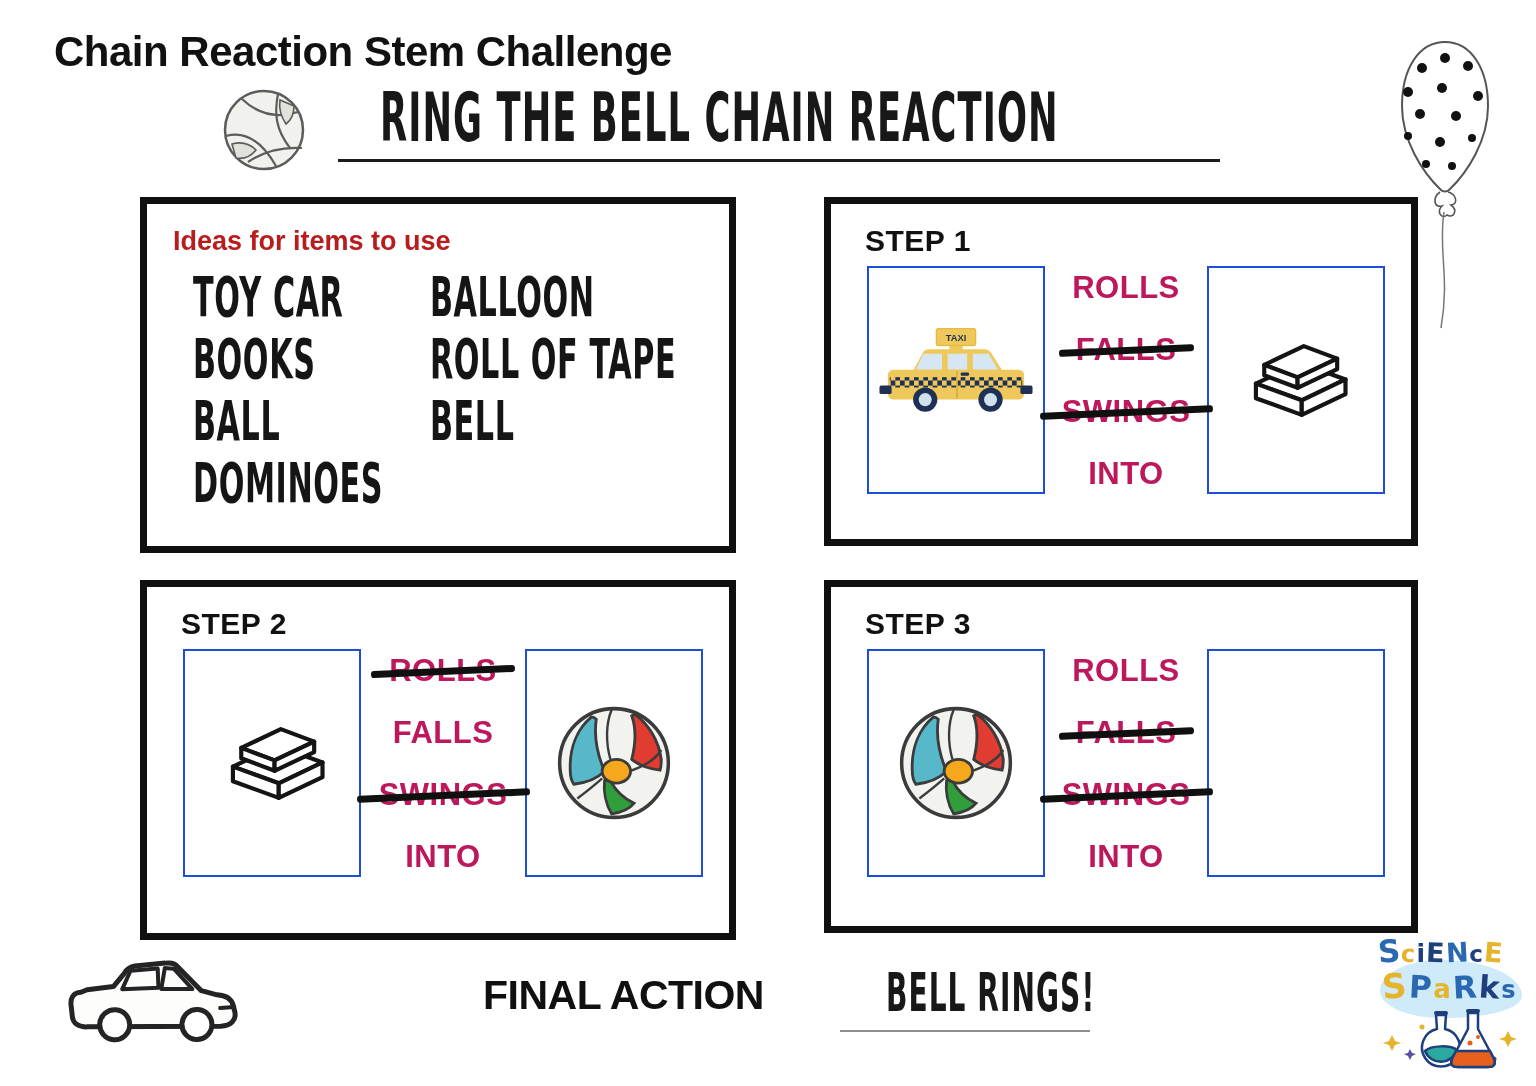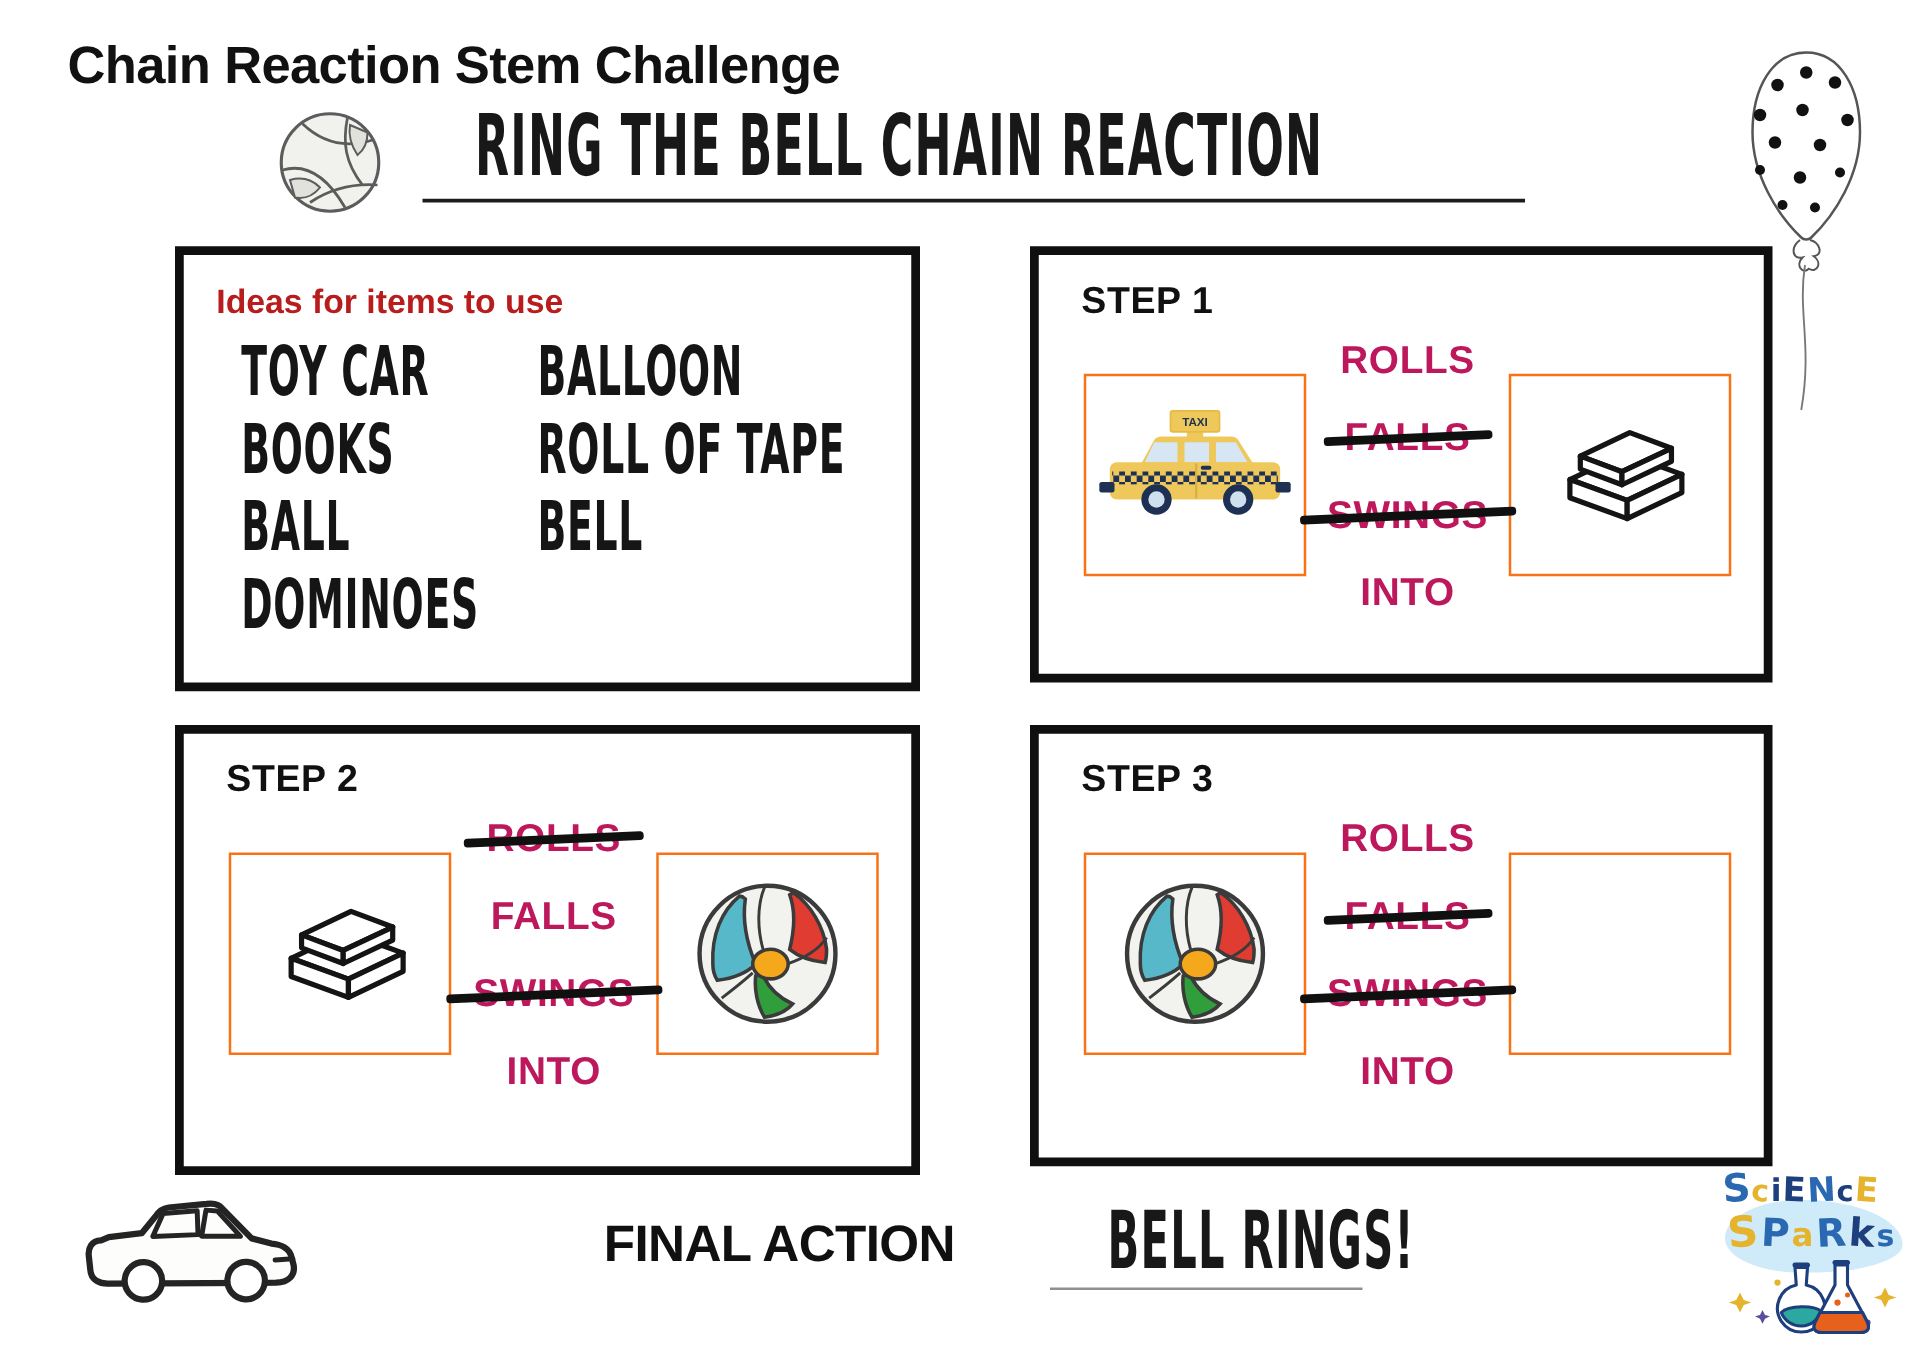--- a/index.html
+++ b/index.html
@@ -24,29 +24,29 @@
   .step3-box  { left:806px; top:580px; width:594px; height:353px; }
 
   .ideas-heading { position:absolute; left:26px; top:22px; font-size:27px; font-weight:700; color:#b91c1c; }
   .ideas-cols { position:absolute; left:46px; top:62px; right:20px; display:flex; }
   .ideas-col { display:flex; flex-direction:column; align-items:flex-start;text-align:center; }
   .ideas-col.right { position:absolute; left:237px; top:0; }
   .idea-item { font-size:55px; line-height:62px; transform:scaleX(0.55); letter-spacing:1px; color:#151515; }
 
   .step-label { position:absolute; left:34px; top:20px; font-size:30px; font-weight:700; letter-spacing:0.5px; color:#111; }
   .step-row { position:absolute; left:36px; right:26px; top:26px; height:300px; display:flex; justify-content:space-between; align-items:center; }
-  .slot { width:178px; height:162px; border:2px solid #f97316; background:#fff; display:flex; align-items:center; justify-content:center; flex:0 0 auto; }
+  .slot { width:178px; height:228px; border:2px solid #1d4ed8; background:#fff; display:flex; align-items:center; justify-content:center; flex:0 0 auto; }
   .words { display:flex; flex-direction:column; align-items:center; gap:15px; }
   .word { position:relative; font-size:31px; font-weight:700; letter-spacing:0.5px; line-height:47px; color:#be185d; }
   .word.struck::after { content:""; position:absolute; left:-17%; width:134%; height:7px; top:46%; background:#101010; transform:rotate(-2.5deg); border-radius:3px; }
 
   
   .car-doodle { position:absolute; left:44px; top:948px; }
   .final-label { position:absolute; left:465px; top:972px; font-size:41px; font-weight:700; letter-spacing:-0.5px; color:#101010; }
-  .final-answer { position:absolute; left:868px; top:962px; font-size:64px; line-height:60px; color:#181818; }
+  .final-answer { position:absolute; left:868px; top:962px; font-size:54px; line-height:60px; color:#181818; }
   .final-answer .hand { transform:scaleX(0.52); letter-spacing:2px; }
   .answer-underline { position:absolute; left:822px; top:1030px; width:250px; height:2px; background:#8f8f8f; }
 
   
   .logo { position:absolute; left:1360px; top:936px; width:150px; text-align:left; }
   .logo-blob { position:absolute; left:2px; top:24px; width:142px; height:58px; background:#cfeaf8; border-radius:46% 60% 55% 45% / 55% 65% 40% 50%; }
   .logo-l1, .logo-l2 { position:relative; font-family:"DejaVu Sans", sans-serif; font-weight:700; line-height:30px; }
   .logo-l1 { font-size:27px; letter-spacing:1px; }
   .logo-l2 { font-size:31px; margin-top:2px; margin-left:4px; letter-spacing:2px; }
   .logo-l1 span, .logo-l2 span { display:inline-block; }

